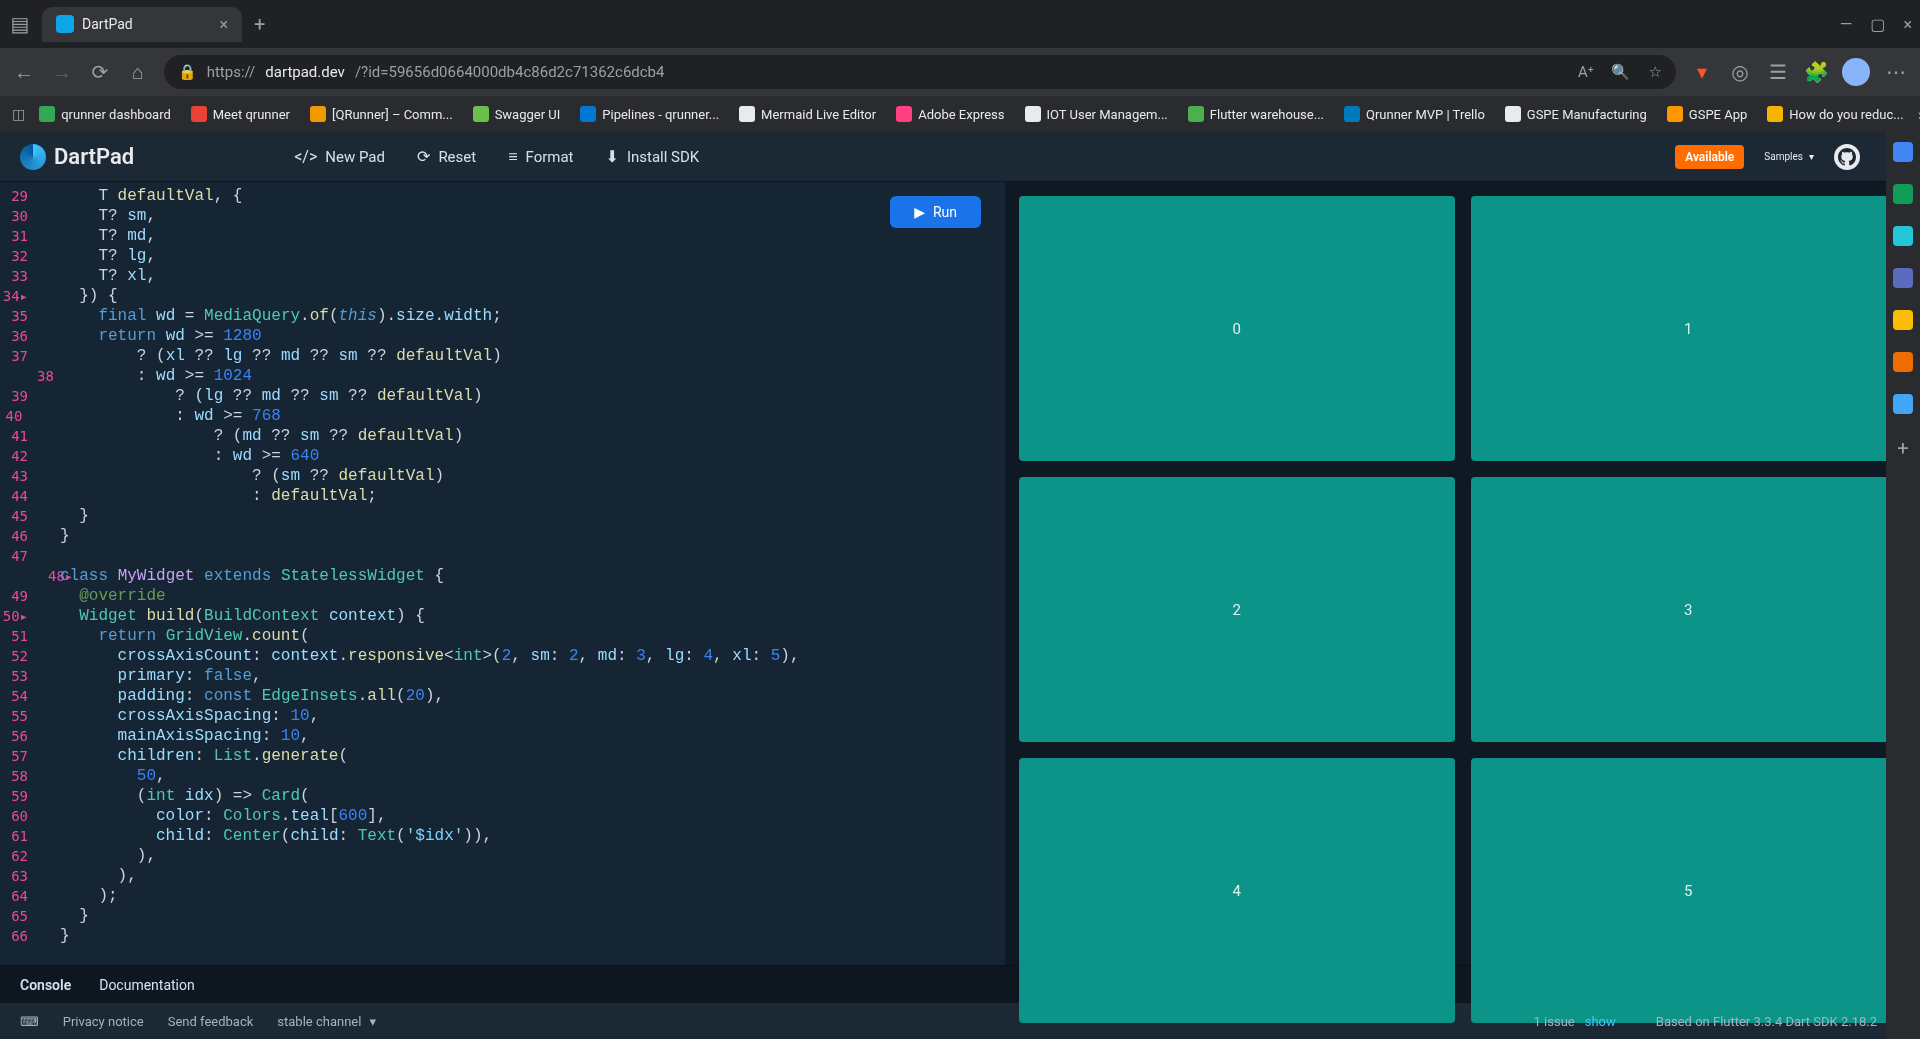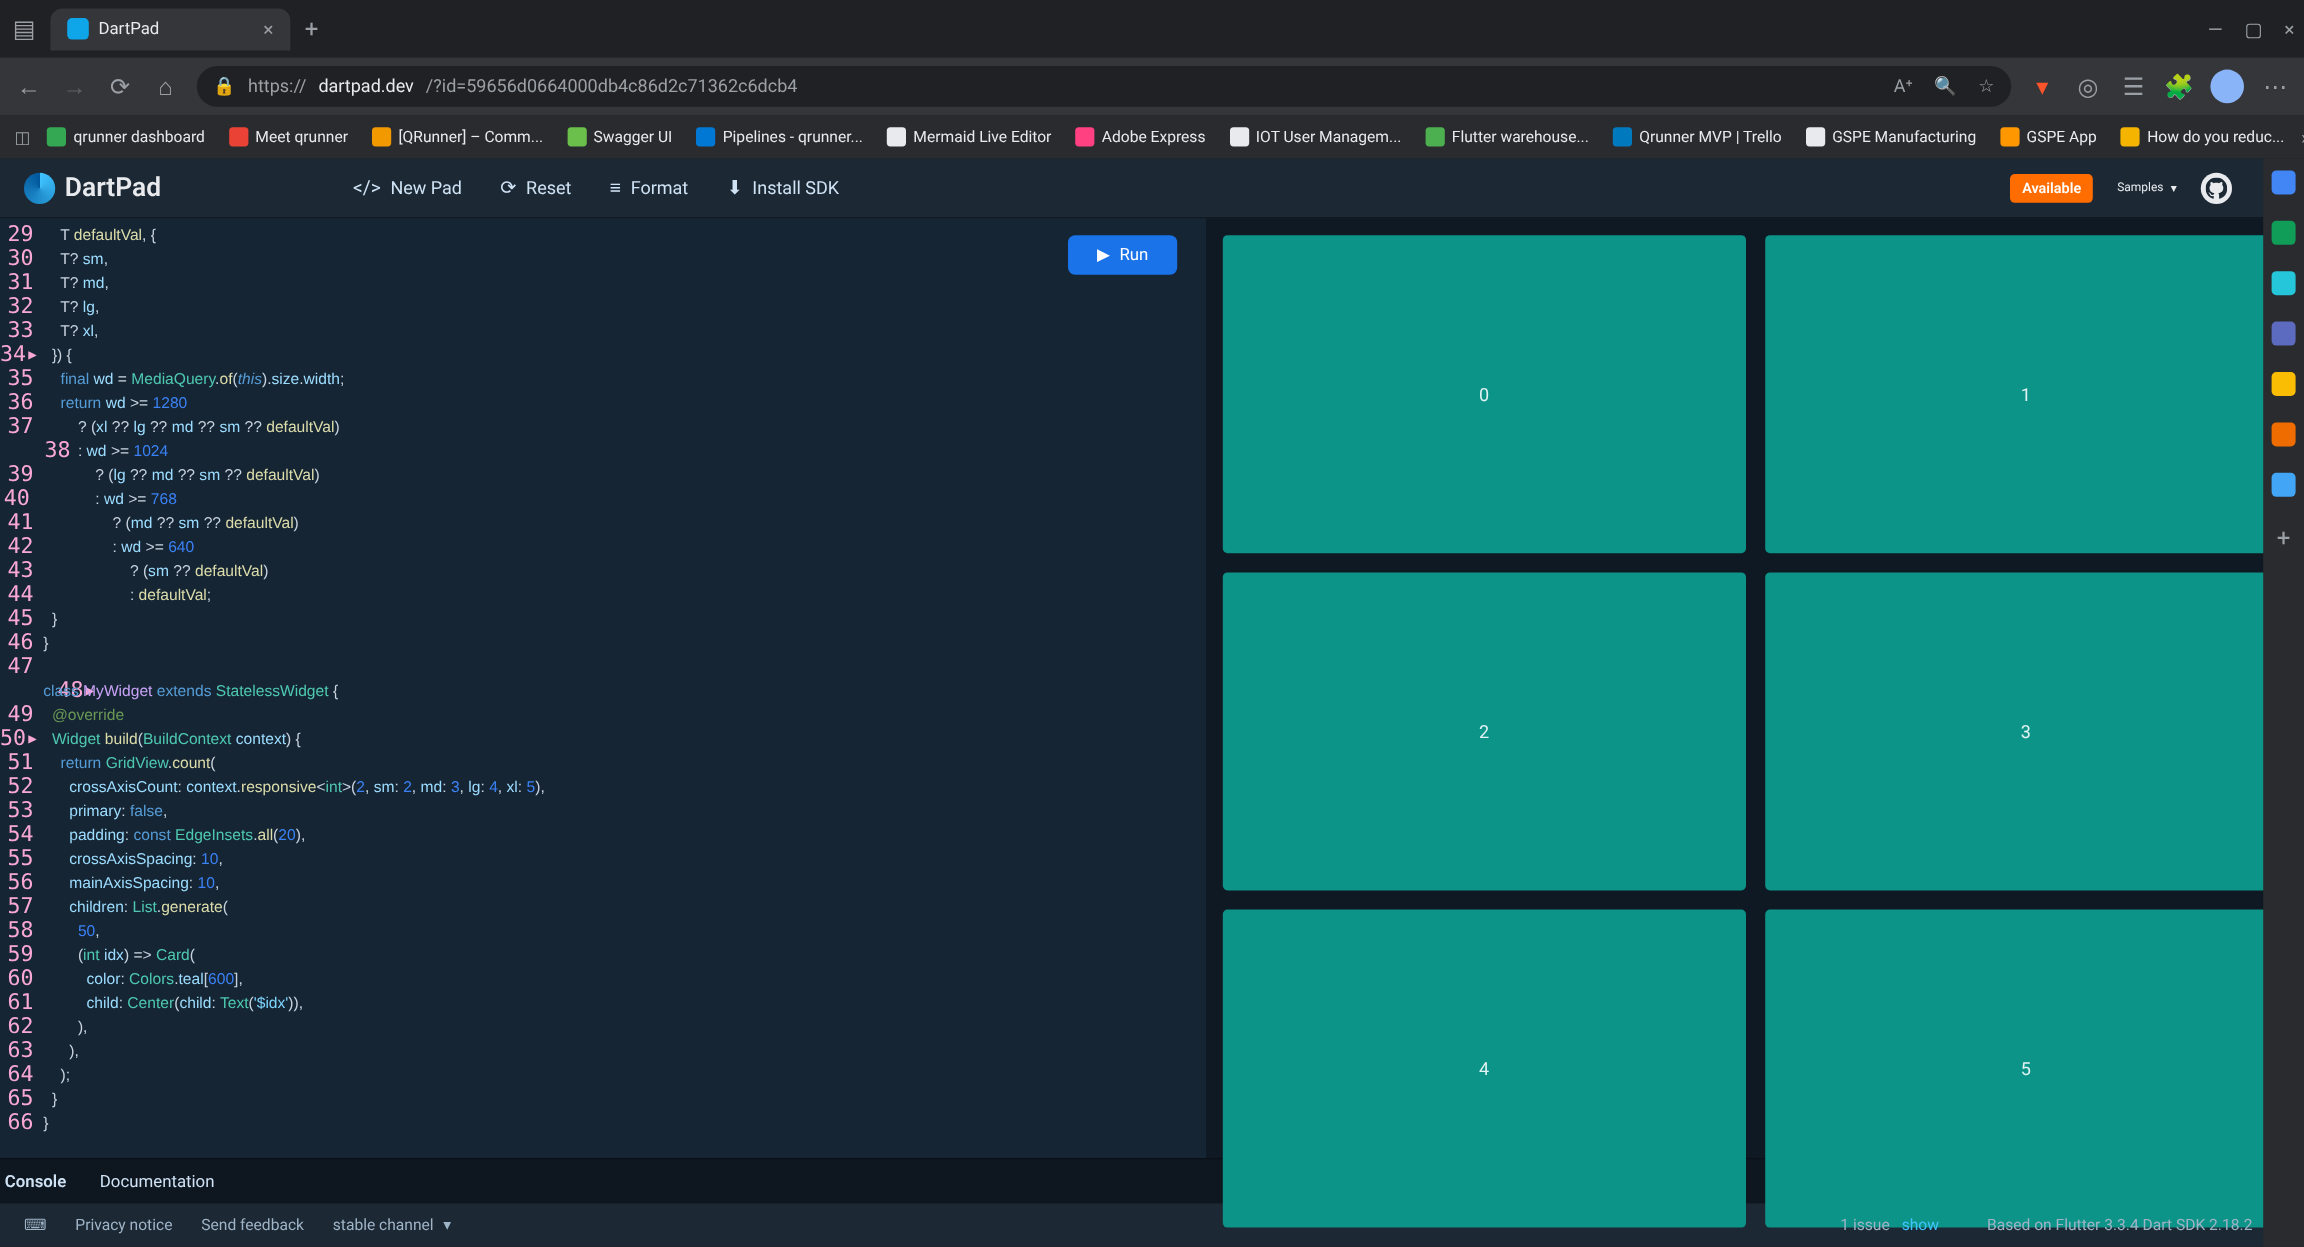--- a/index.html
+++ b/index.html
@@ -31,40 +31,40 @@
 .dp-title { font-size: 22px; font-weight: 600; color: #e8eaed; margin-right: 140px; }
 .dp-btn { display: flex; align-items: center; gap: 8px; color: #cfe3f5; font-size: 15px; padding: 6px 12px; }
 .dp-ico { font-size: 16px; }
 .dp-right { margin-left: auto; display: flex; align-items: center; gap: 20px; }
 .badge-orange { background: #ff6d00; color: #fff; font-size: 12px; padding: 5px 10px; border-radius: 4px; font-weight: 600; }
 .samples { display: flex; align-items: center; gap: 6px; font-size: 10px; }
 .gh-ico { width: 26px; height: 26px; border-radius: 50%; background: #e8eaed; display: flex; align-items: center; justify-content: center; color: #1c2834; font-weight: bold; }
 
 .workspace { display: flex; height: calc(100% - 48px - 48px - 36px - 50px - 38px - 36px); }
 .editor-pane { flex: 0 0 1005px; background: #152534; position: relative; display: flex; }
-.gutter { width: 36px; background: #152534; text-align: right; padding: 4px 8px 4px 0; color: #f9a8d4; font-size: 18px; line-height: 20px; font-family: "Consolas", "Monaco", monospace; }
-.code { flex: 1; padding: 4px 0; color: #c8d3de; font-size: 13px; line-height: 20px; font-family: Liberation Sans, sans-serif; white-space: pre; overflow: hidden; }
+.gutter { width: 36px; background: #152534; text-align: right; padding: 4px 8px 4px 0; color: #ec4899; font-size: 14px; line-height: 20px; font-family: "Consolas", "Monaco", monospace; }
+.code { flex: 1; padding: 4px 0; color: #c8d3de; font-size: 16px; line-height: 20px; font-family: Liberation Mono, monospace; white-space: pre; overflow: hidden; margin-left: 24px; }
 .run-btn { position: absolute; top: 14px; right: 24px; background: #1a73e8; color: #fff; border-radius: 6px; padding: 8px 24px; font-size: 14px; display: flex; align-items: center; gap: 8px; }
 
 .tok-kw { color: #569cd6; }
 .tok-type { color: #4ec9b0; }
 .tok-prop { color: #9cdcfe; }
 .tok-id { color: #dcdcaa; }
 .tok-cls { color: #c8a2f5; }
 .tok-str { color: #7dd3fc; }
 .tok-num { color: #3b82f6; }
 .tok-comment { color: #6a9955; }
 .tok-pun { color: #c8d3de; }
 .tok-this { color: #569cd6; font-style: italic; }
 
 .preview-pane { flex: 1; background: #0f1923; padding: 14px; }
 .grid { display: grid; grid-template-columns: 1fr 1fr; gap: 16px; height: 100%; }
 .card { background: #0d9488; border-radius: 4px; display: flex; align-items: center; justify-content: center; color: #e0f2f1; font-size: 15px; height: 265px; }
 
-.panel-tabs { background: #0e1620; height: 38px; display: flex; align-items: center; padding: 0 4px; gap: 28px; font-size: 14px; color: #cfe3f5; border-top: 1px solid #0a1018; }
+.panel-tabs { background: #0e1620; height: 38px; display: flex; align-items: center; padding: 0 20px; gap: 28px; font-size: 14px; color: #cfe3f5; border-top: 1px solid #0a1018; }
 .panel-tabs .active { font-weight: 600; }
 .panel-close { margin-left: auto; font-size: 20px; color: #cfe3f5; }
 
 .footer { background: #1c2834; height: 36px; display: flex; align-items: center; padding: 0 20px; gap: 24px; font-size: 13px; color: #9fb4c7; }
 .foot-right { margin-left: auto; display: flex; align-items: center; gap: 10px; }
 .show-link { color: #40c4ff; }
 
 .right-rail { position: absolute; right: 0; top: 132px; width: 34px; background: #2a2b2e; height: calc(100% - 132px); display: flex; flex-direction: column; align-items: center; padding-top: 10px; gap: 22px; }
 .rail-ico { width: 20px; height: 20px; border-radius: 4px; }
 </style>

